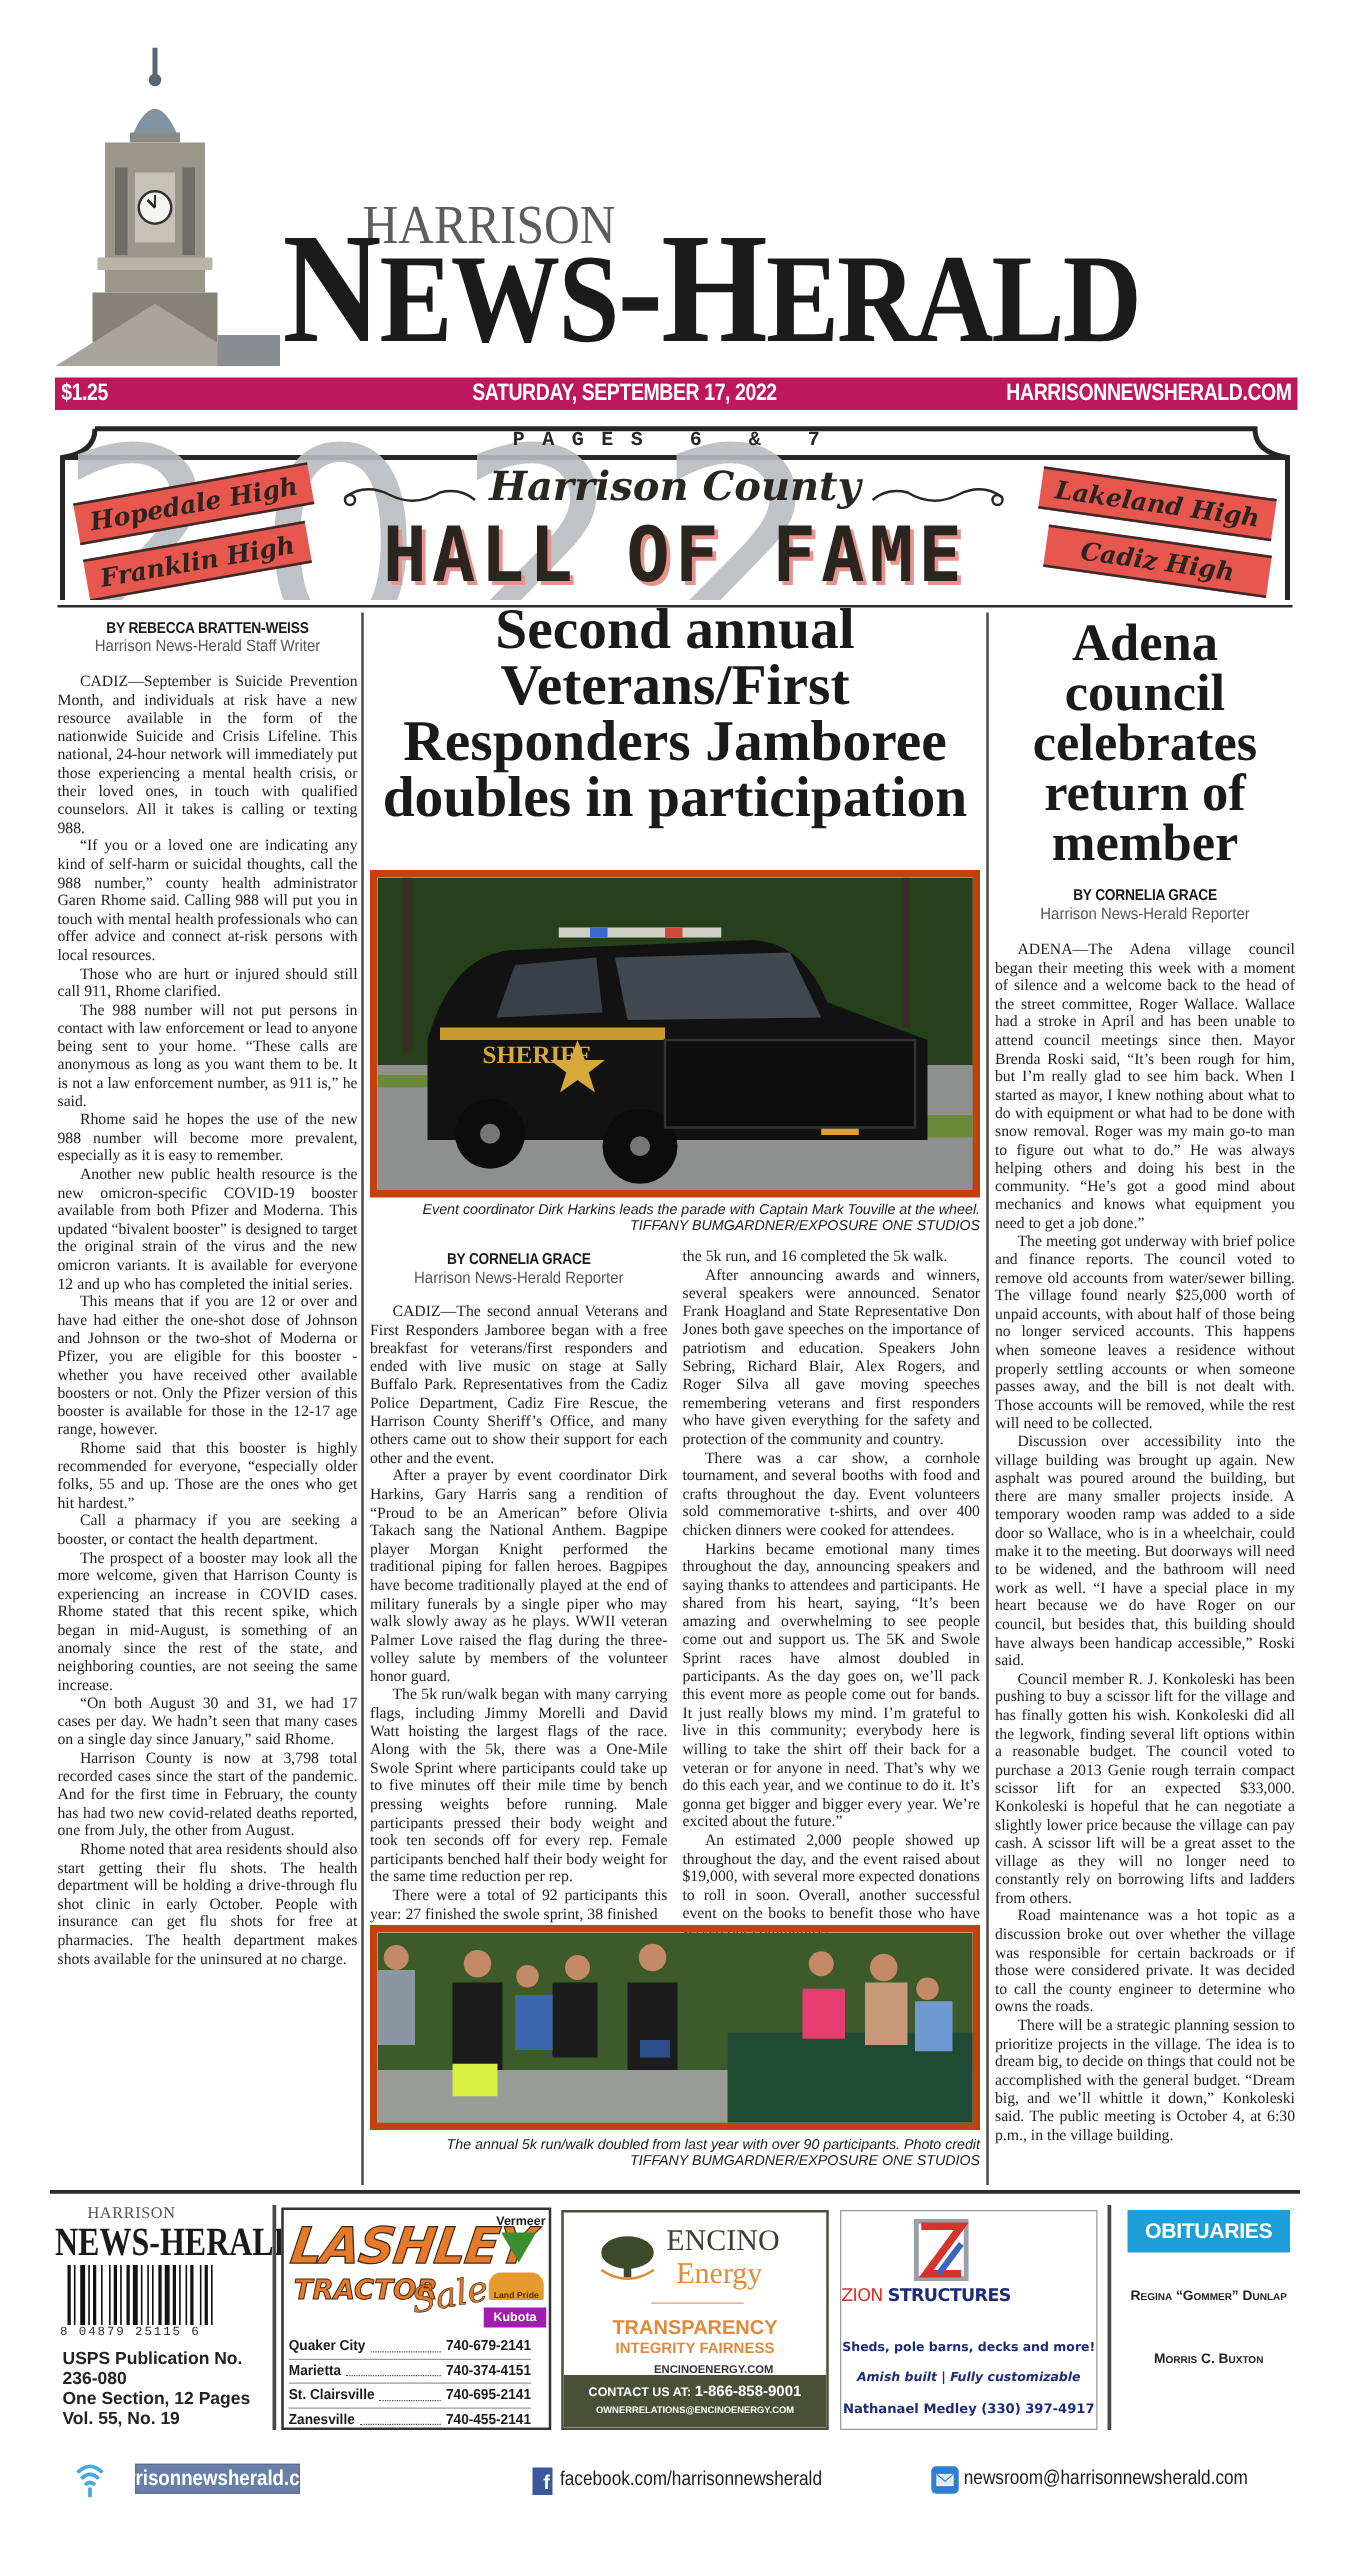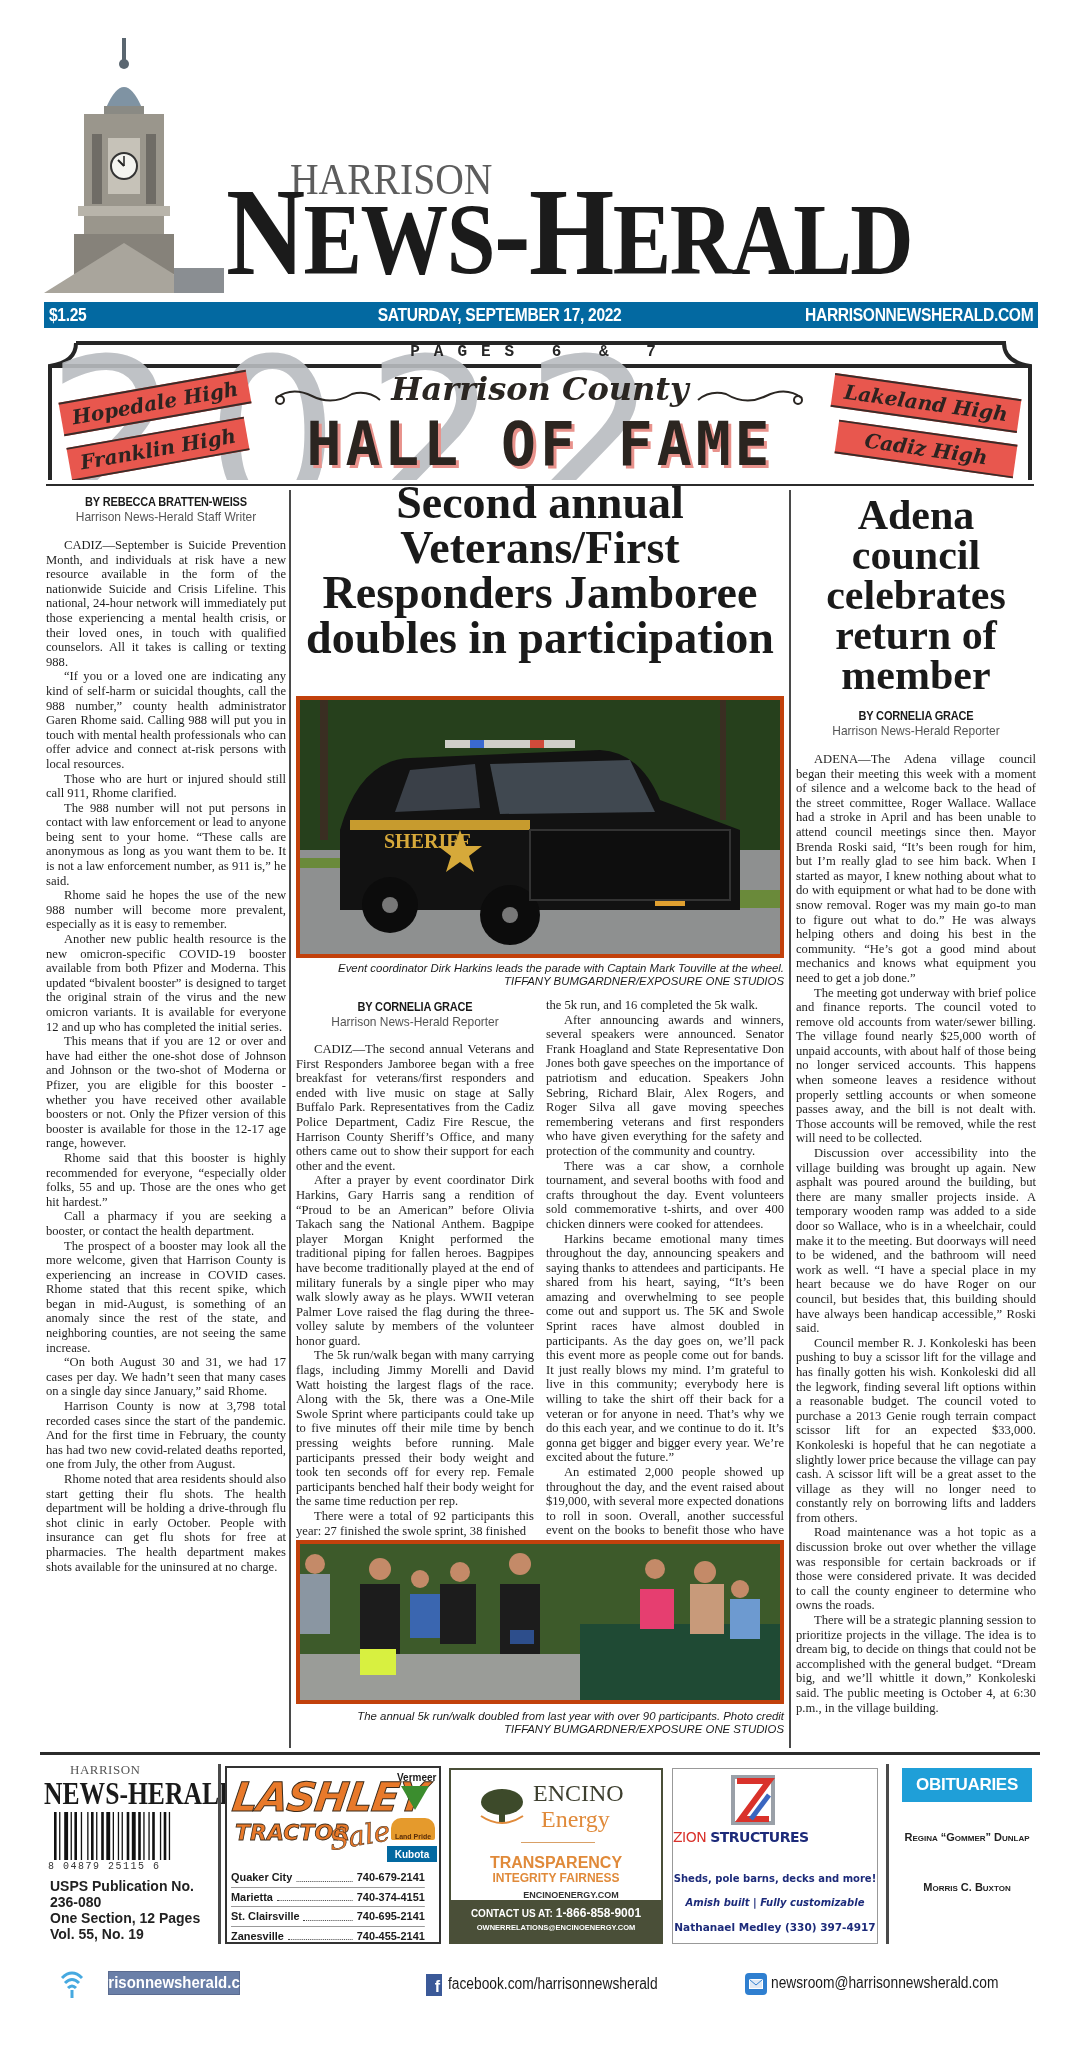--- a/index.html
+++ b/index.html
@@ -6,21 +6,21 @@
   html, body { width: 1080px; height: 2048px; background: #ffffff; overflow: hidden; }
   body { position: relative; font-family: "Liberation Serif", serif; color: #1c1c1c; }
 
   
   .masthead { position: absolute; left: 0; top: 0; width: 1080px; height: 300px; }
   .tower { position: absolute; left: 44px; top: 38px; width: 180px; height: 255px; }
   .harrison-small { position: absolute; left: 290px; top: 158px; font-family: "Liberation Serif", serif; font-size: 44px; color: #5d5d5d; letter-spacing: 0px; line-height: 1; transform: scaleX(0.9); transform-origin: left top; }
   .nameplate { position: absolute; left: 226px; top: 168px; font-family: "Liberation Serif", serif; font-weight: bold; font-size: 150px; line-height: 1; color: #1b1b1b; transform: scaleX(0.73) scaleY(0.84); transform-origin: left top; letter-spacing: -2px; white-space: nowrap; }
   .nameplate .sc { font-size: 120px; }
 
-  .dateline { position: absolute; left: 44px; top: 302px; width: 994px; height: 26px; background: #0369a1; color: #ffffff; font-family: "Liberation Sans", sans-serif; font-weight: bold; font-size: 19px; display: flex; align-items: center; justify-content: space-between; padding: 0 5px; letter-spacing: -0.4px; }
+  .dateline { position: absolute; left: 44px; top: 302px; width: 994px; height: 26px; background: #be185d; color: #ffffff; font-family: "Liberation Sans", sans-serif; font-weight: bold; font-size: 19px; display: flex; align-items: center; justify-content: space-between; padding: 0 5px; letter-spacing: -0.4px; }
   .dateline span { transform: scaleX(0.82); display: inline-block; }
   .dateline .price { transform-origin: left center; }
   .dateline .date { transform-origin: center center; margin-left: 150px; }
   .dateline .site { transform-origin: right center; }
 
   
   .hof { position: absolute; left: 46px; top: 340px; width: 988px; height: 140px; overflow: hidden; }
   .hof-frame { position: absolute; left: 0; top: 0; width: 988px; height: 140px; }
   .hof-pages { position: absolute; left: 0; width: 100%; top: 3px; text-align: center; font-family: "Liberation Mono", monospace; font-weight: bold; font-size: 16px; letter-spacing: 14px; color: #262626; }
   .hof-year { position: absolute; left: 0; width: 100%; top: -8px; font-family: "DejaVu Sans", sans-serif; font-size: 210px; color: #b9bcc0; letter-spacing: 26px; line-height: 1; opacity: 0.9; }
@@ -49,21 +49,21 @@
   .col-left .headline { font-size: 42px; line-height: 40px; margin-bottom: 14px; }
   .col-left .body-text { margin-top: 14px; }
 
   .col-right { position: absolute; left: 796px; top: 495px; width: 240px; }
   .col-right .headline { font-size: 42px; line-height: 40px; margin-bottom: 14px; }
   .col-right .body-text { margin-top: 14px; }
 
   .col-center { position: absolute; left: 294px; top: 480px; width: 492px; }
   .col-center .headline { font-size: 46px; line-height: 45px; }
 
-  .photo { position: absolute; border: 4px solid #c2410c; overflow: hidden; }
+  .photo { position: absolute; border: 6px solid #c2410c; overflow: hidden; }
   .photo-car { left: 296px; top: 696px; width: 488px; height: 262px; }
   .photo-run { left: 296px; top: 1540px; width: 488px; height: 164px; }
   .caption { position: absolute; left: 296px; width: 488px; text-align: right; font-family: "Liberation Sans", sans-serif; font-style: italic; font-size: 11.4px; line-height: 13px; color: #1a1a1a; }
   .caption .credit { display: block; }
 
   .center-byline { position: absolute; left: 296px; top: 1000px; width: 238px; }
   .center-col-a { position: absolute; left: 296px; top: 1042px; width: 238px; }
   .center-col-b { position: absolute; left: 546px; top: 998px; width: 238px; }
 
   
@@ -75,21 +75,21 @@
   .pub-info { position: absolute; left: 50px; top: 1878px; font-family: "Liberation Sans", sans-serif; font-weight: bold; font-size: 14px; line-height: 16px; color: #222; }
 
   .ad { position: absolute; overflow: hidden; }
   .ad-lashley { left: 225px; top: 1766px; width: 216px; height: 178px; border: 2px solid #333; background: #fff; }
   .lashley-logo { position: absolute; left: 6px; top: 6px; font-family: "DejaVu Sans", sans-serif; font-weight: bold; font-style: italic; font-size: 40px; color: #e8792a; -webkit-text-stroke: 1px #3a2a1a; letter-spacing: -1px; transform: skewX(-8deg); }
   .lashley-tractor { position: absolute; left: 8px; top: 52px; font-family: "DejaVu Sans", sans-serif; font-weight: bold; font-style: italic; font-size: 22px; color: #e8792a; -webkit-text-stroke: 0.8px #3a2a1a; }
   .lashley-sales { position: absolute; left: 102px; top: 50px; font-family: "DejaVu Serif", serif; font-style: italic; font-size: 28px; color: #e8792a; -webkit-text-stroke: 0.5px #3a2a1a; transform: rotate(-10deg); }
   .brand-vermeer { position: absolute; left: 170px; top: 4px; font-family: "Liberation Sans", sans-serif; font-weight: bold; font-size: 10px; color: #1a1a1a; }
   .brand-vermeer-mark { position: absolute; left: 174px; top: 18px; width: 0; height: 0; border-left: 14px solid transparent; border-right: 14px solid transparent; border-top: 24px solid #3b8d2e; }
   .brand-landpride { position: absolute; left: 164px; top: 50px; width: 44px; height: 22px; background: #e59a2c; border-radius: 10px 10px 2px 2px; font-family: "Liberation Sans", sans-serif; font-size: 7px; font-weight: bold; color: #5a2e0a; display: flex; align-items: flex-end; justify-content: center; }
-  .brand-kubota { position: absolute; left: 160px; top: 78px; width: 50px; height: 16px; background: #0369a1; color: #fff; font-family: "Liberation Sans", sans-serif; font-weight: bold; font-size: 10px; display: flex; align-items: center; justify-content: center; }
+  .brand-kubota { position: absolute; left: 160px; top: 78px; width: 50px; height: 16px; background: #a21caf; color: #fff; font-family: "Liberation Sans", sans-serif; font-weight: bold; font-size: 10px; display: flex; align-items: center; justify-content: center; }
   .lashley-list { position: absolute; left: 4px; top: 100px; width: 204px; }
   .lashley-row { display: flex; justify-content: space-between; font-family: "Liberation Sans", sans-serif; font-weight: bold; font-size: 11.5px; line-height: 18.5px; color: #1a1a1a; border-bottom: 1px solid #999; transform: scaleX(0.95); transform-origin: left center; }
   .lashley-row .dots { flex: 1; border-bottom: 1px dotted #444; margin: 0 4px 5px; }
 
   .ad-encino { left: 449px; top: 1768px; width: 214px; height: 176px; border: 2px solid #4a4f38; background: #fff; }
   .encino-tree { position: absolute; left: 28px; top: 16px; width: 46px; height: 40px; }
   .encino-name { position: absolute; left: 82px; top: 12px; font-family: "Liberation Serif", serif; font-size: 24px; line-height: 22px; color: #3d3f2f; }
   .encino-energy { position: absolute; left: 90px; top: 36px; font-family: "Liberation Serif", serif; font-size: 24px; color: #e08a3a; }
   .encino-divider { position: absolute; left: 70px; top: 72px; width: 74px; height: 1px; background: #d9a066; }
   .encino-t1 { position: absolute; left: 0; width: 100%; top: 84px; text-align: center; font-family: "Liberation Sans", sans-serif; font-weight: bold; font-size: 16px; color: #e08a3a; }

